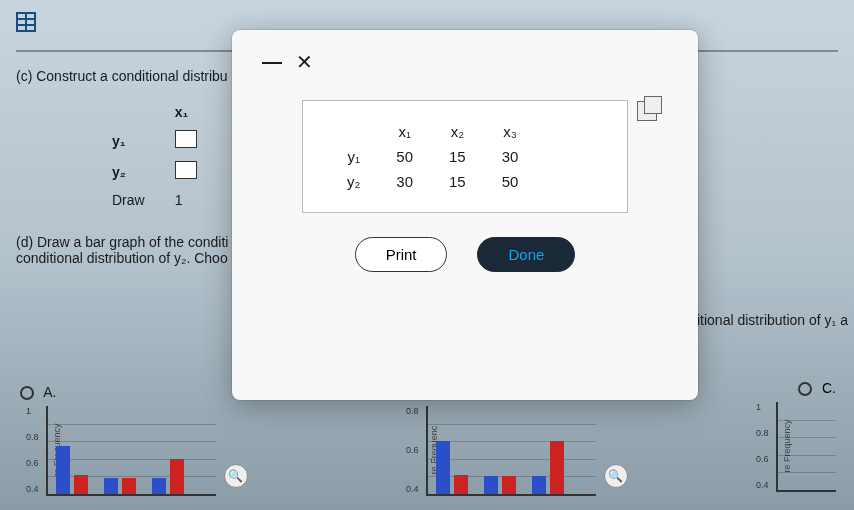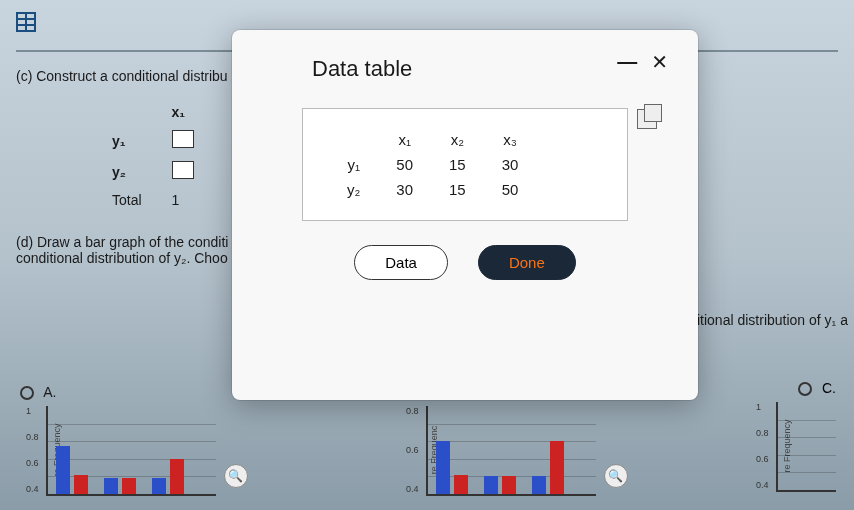--- a/index.html
+++ b/index.html
@@ -176,21 +176,21 @@
     .btn {
       padding: 8px 30px;
       border-radius: 22px;
       font-size: 15px;
       border: 1.5px solid #333;
       background: #fff;
       cursor: pointer;
     }
     .btn-dark {
       background: #1b2838;
-      color: #f97316;
+      color: #0ea5e9;
       border-color: #1b2838;
     }
     .choice-c {
       position: absolute;
       right: 18px;
       bottom: 18px;
     }
     .choice-c-label {
       color: #000;
       font-size: 14px;
@@ -227,21 +227,21 @@
     </tr>
     <tr>
       <td class="sub">y₁</td>
       <td><span class="box"></span></td>
     </tr>
     <tr>
       <td class="sub">y₂</td>
       <td><span class="box"></span></td>
     </tr>
     <tr>
-      <td>Total</td>
+      <td>Draw</td>
       <td>1</td>
     </tr>
   </tbody>
     </table>
 
   <div class="part-d">
     <div>(d) Draw a bar graph of the conditi</div>
     <div>conditional distribution of y₂. Choo</div>
   </div>
 
@@ -326,21 +326,20 @@
           <div style="top:40%"></div>
           <div style="top:60%"></div>
           <div style="top:80%"></div>
       </div>
     </div>
   </div>
 </div>
 
 <div class="modal">
   <div class="modal-header">
-    <div class="modal-title">Data table</div>
     <div class="modal-controls">
       <span style="font-weight:bold;">—</span>
       <span>✕</span>
     </div>
   </div>
   <div class="data-box">
     <div class="copy-icon"></div>
     <table class="data-table">
       <tbody>
           <tr>
@@ -358,16 +357,16 @@
       <tr>
         <td class="sub-label">y₂</td>
         <td>30</td>
         <td>15</td>
         <td>50</td>
       </tr>
     </tbody>
       </table>
   </div>
   <div class="modal-buttons">
-    <button class="btn">Data</button>
+    <button class="btn">Print</button>
     <button class="btn btn-dark">Done</button>
   </div>
 </div>
 
 </body></html>

